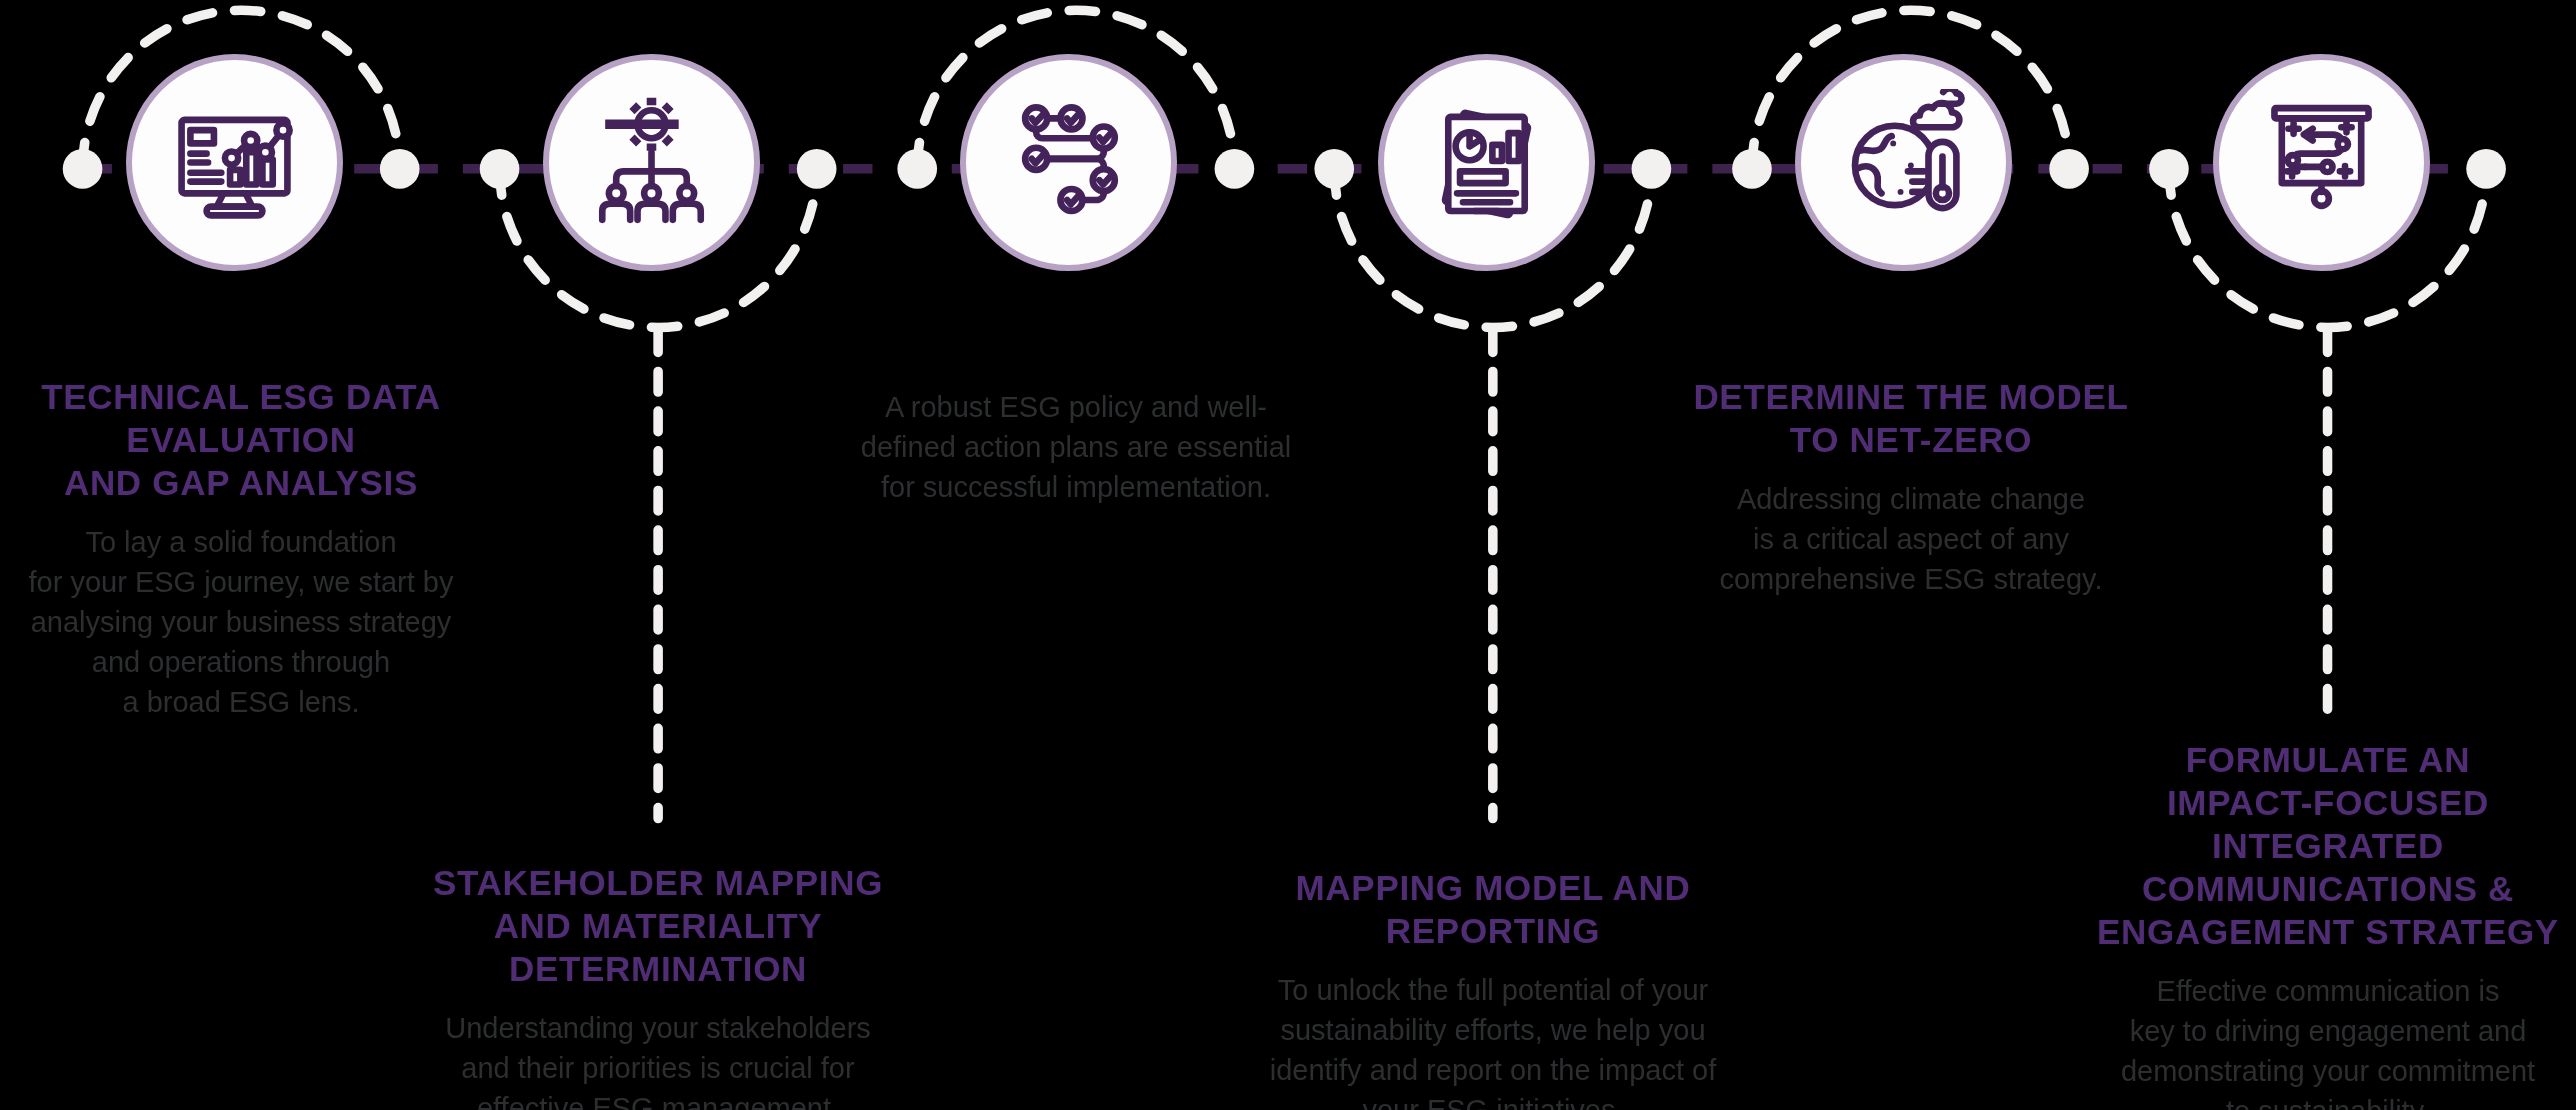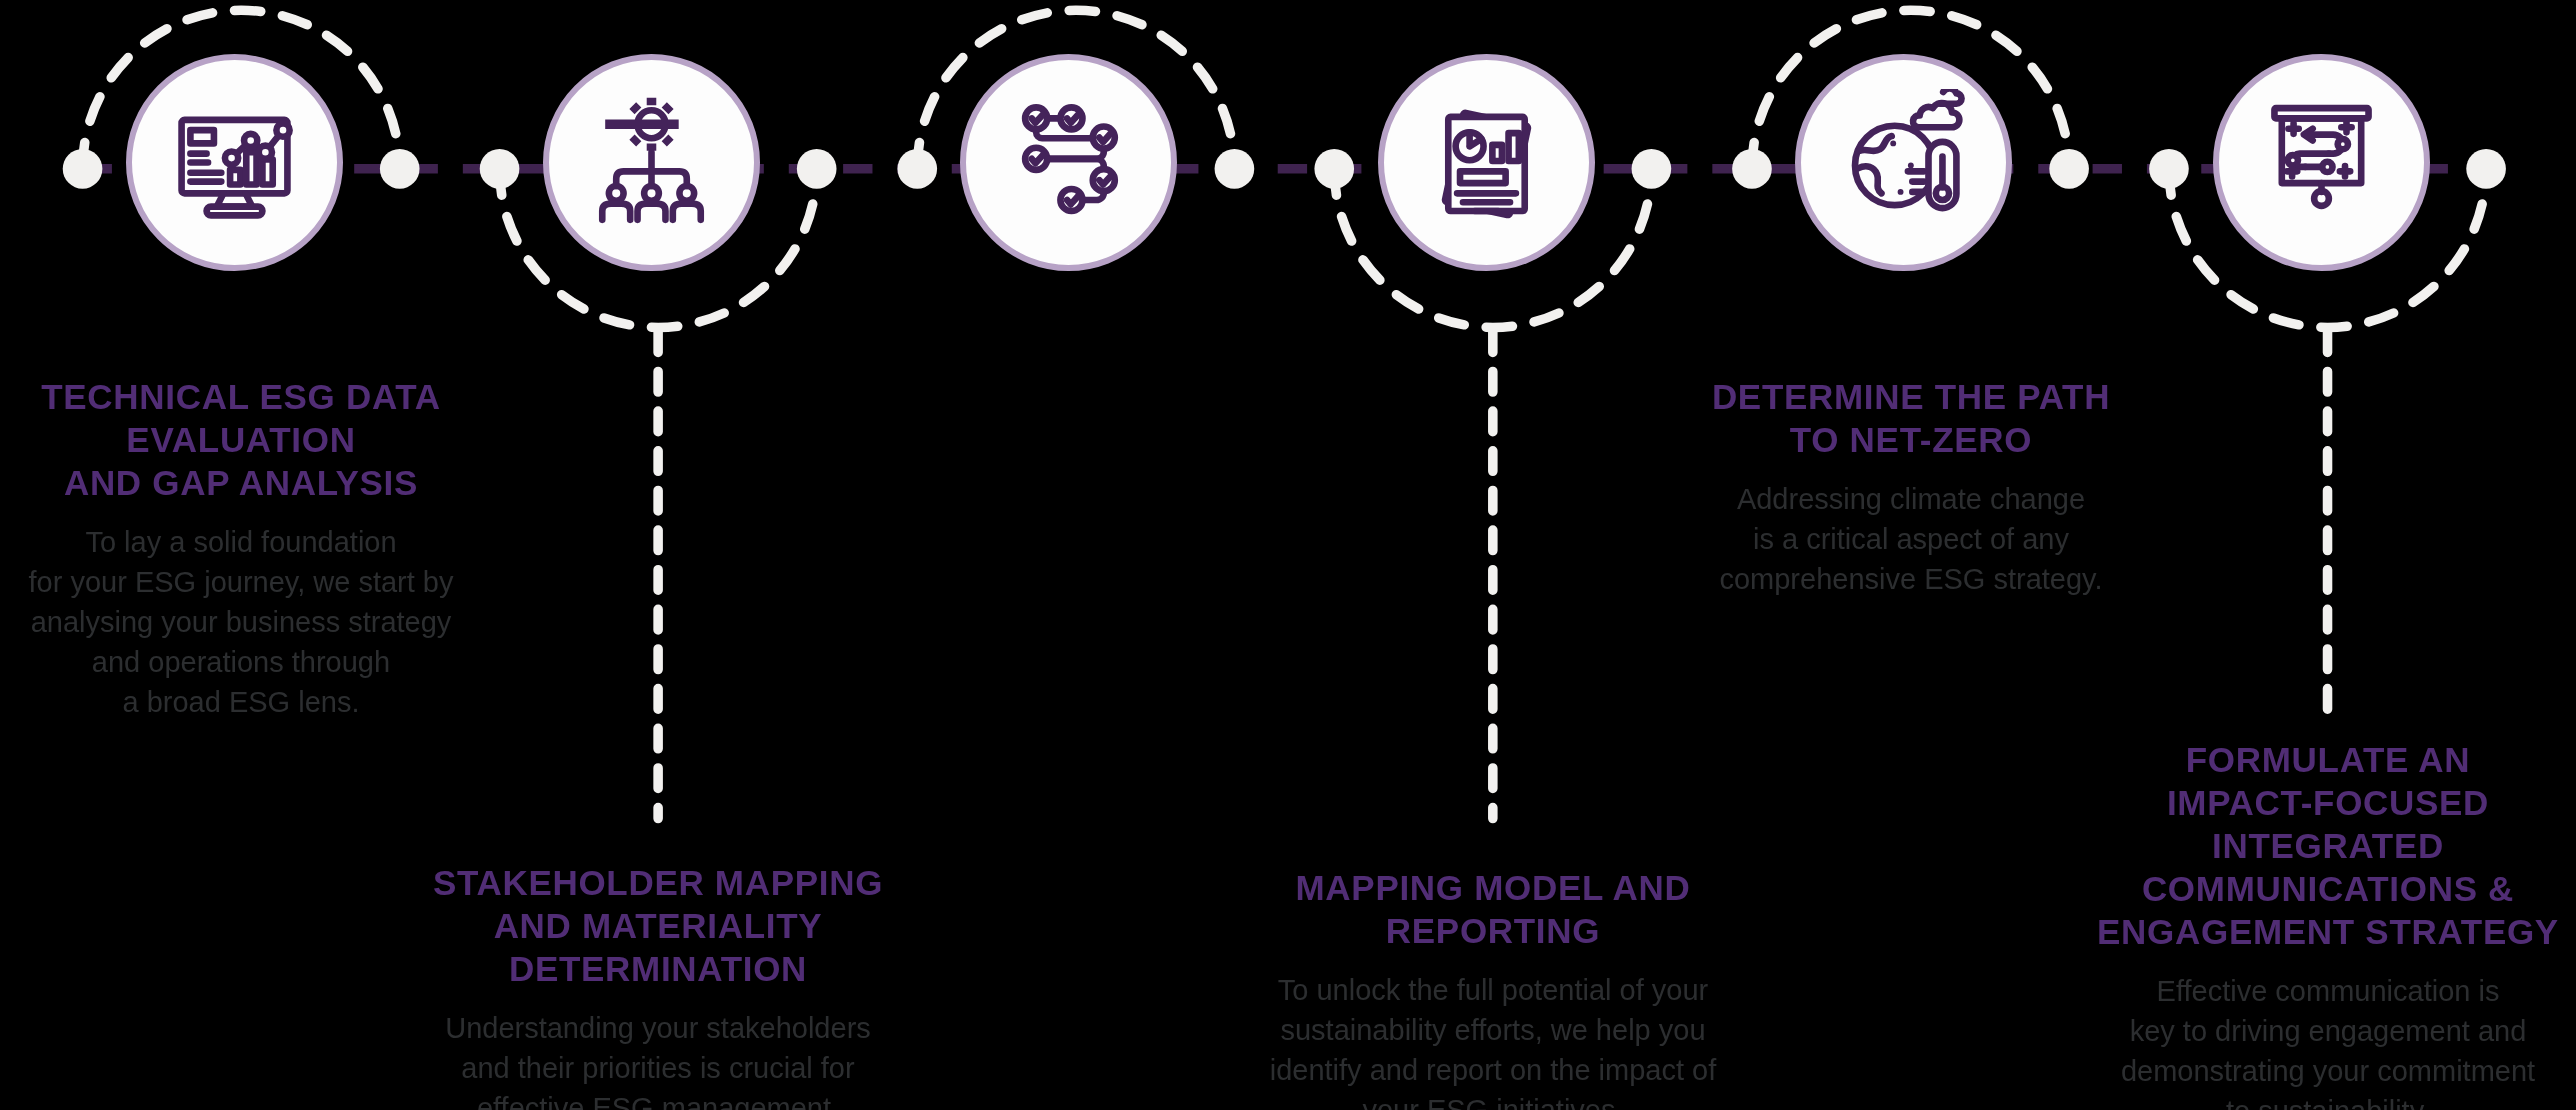--- a/index.html
+++ b/index.html
@@ -206,33 +206,36 @@
   <div class="step-text" style="left:379px;top:861px;">
     <h3 class="step-title">STAKEHOLDER MAPPING
 AND MATERIALITY
 DETERMINATION</h3>
     <p class="step-body">Understanding your stakeholders
 and their priorities is crucial for
 effective ESG management.</p>
   </div>
 
   <div class="step-text" style="left:797px;top:375px;">
+    <p class="step-body">A robust ESG policy and well-
+defined action plans are essential
+for successful implementation.</p>
   </div>
 
   <div class="step-text" style="left:1214px;top:866px;">
     <h3 class="step-title">MAPPING MODEL AND
 REPORTING</h3>
     <p class="step-body">To unlock the full potential of your
 sustainability efforts, we help you
 identify and report on the impact of
 your ESG initiatives.</p>
   </div>
 
   <div class="step-text" style="left:1632px;top:375px;">
-    <h3 class="step-title">DETERMINE THE PATH
+    <h3 class="step-title">DETERMINE THE MODEL
 TO NET-ZERO</h3>
     <p class="step-body">Addressing climate change
 is a critical aspect of any
 comprehensive ESG strategy.</p>
   </div>
 
   <div class="step-text" style="left:2049px;top:738px;">
     <h3 class="step-title">FORMULATE AN
 IMPACT-FOCUSED
 INTEGRATED

